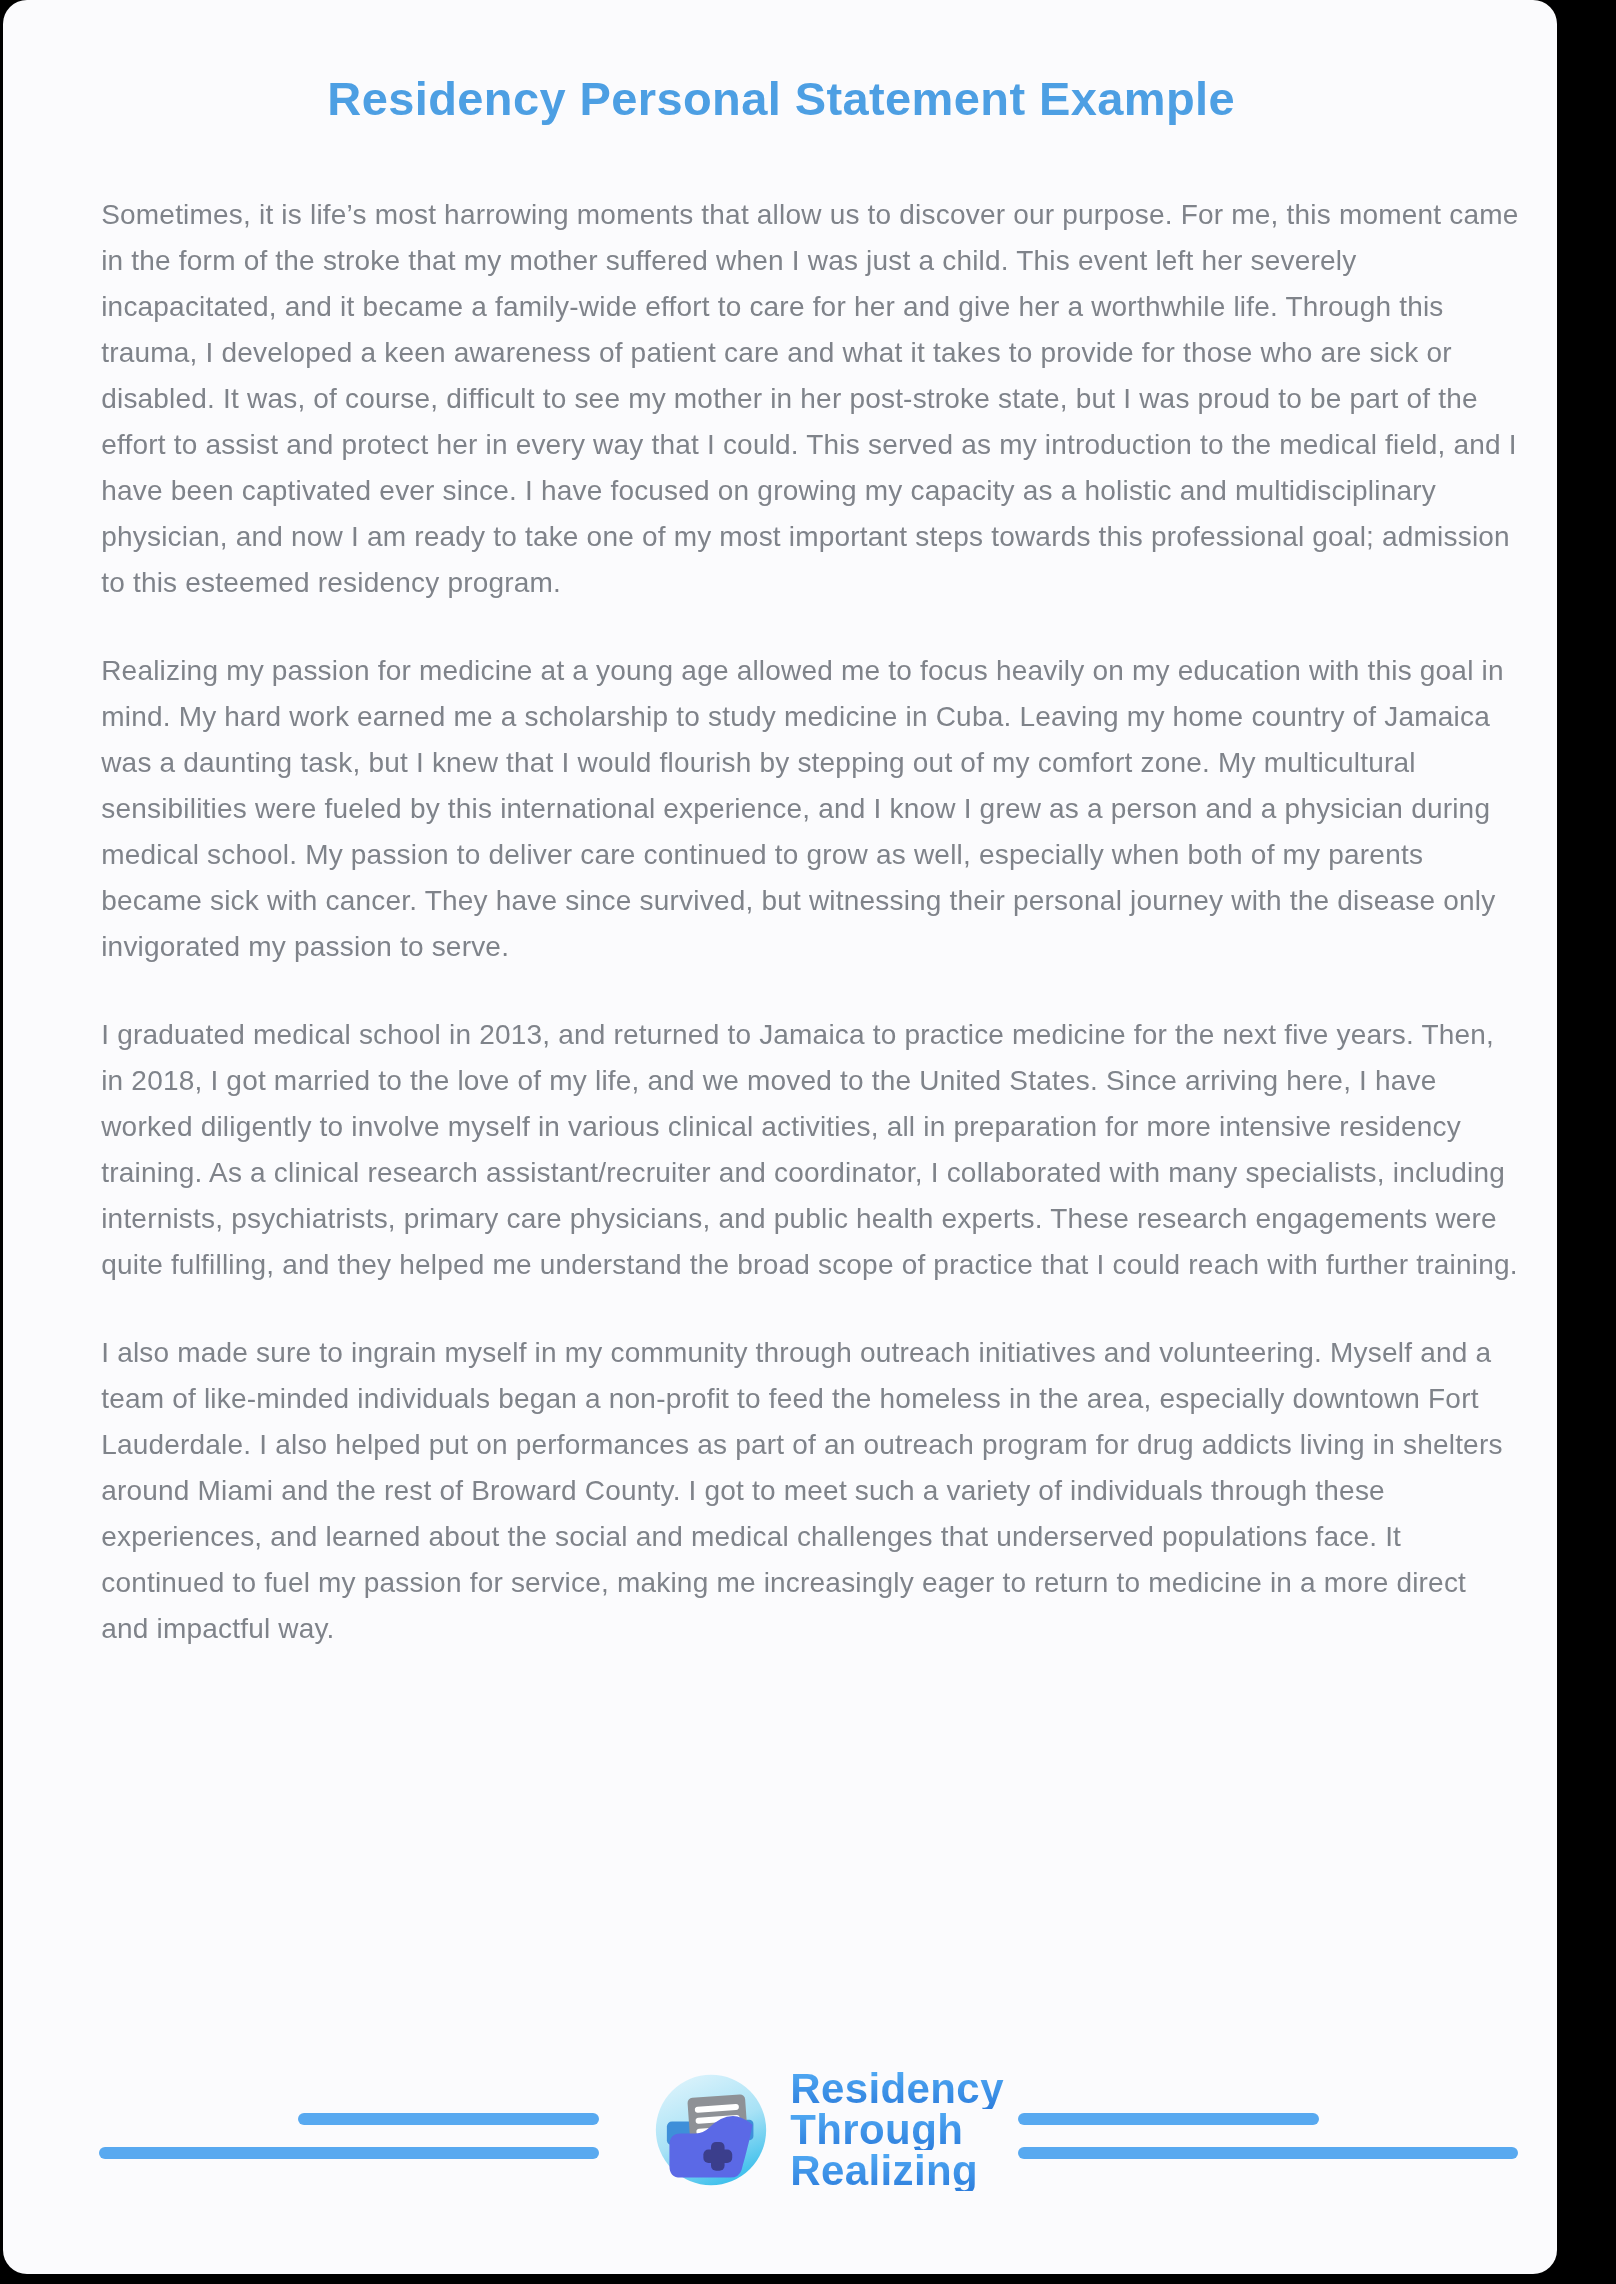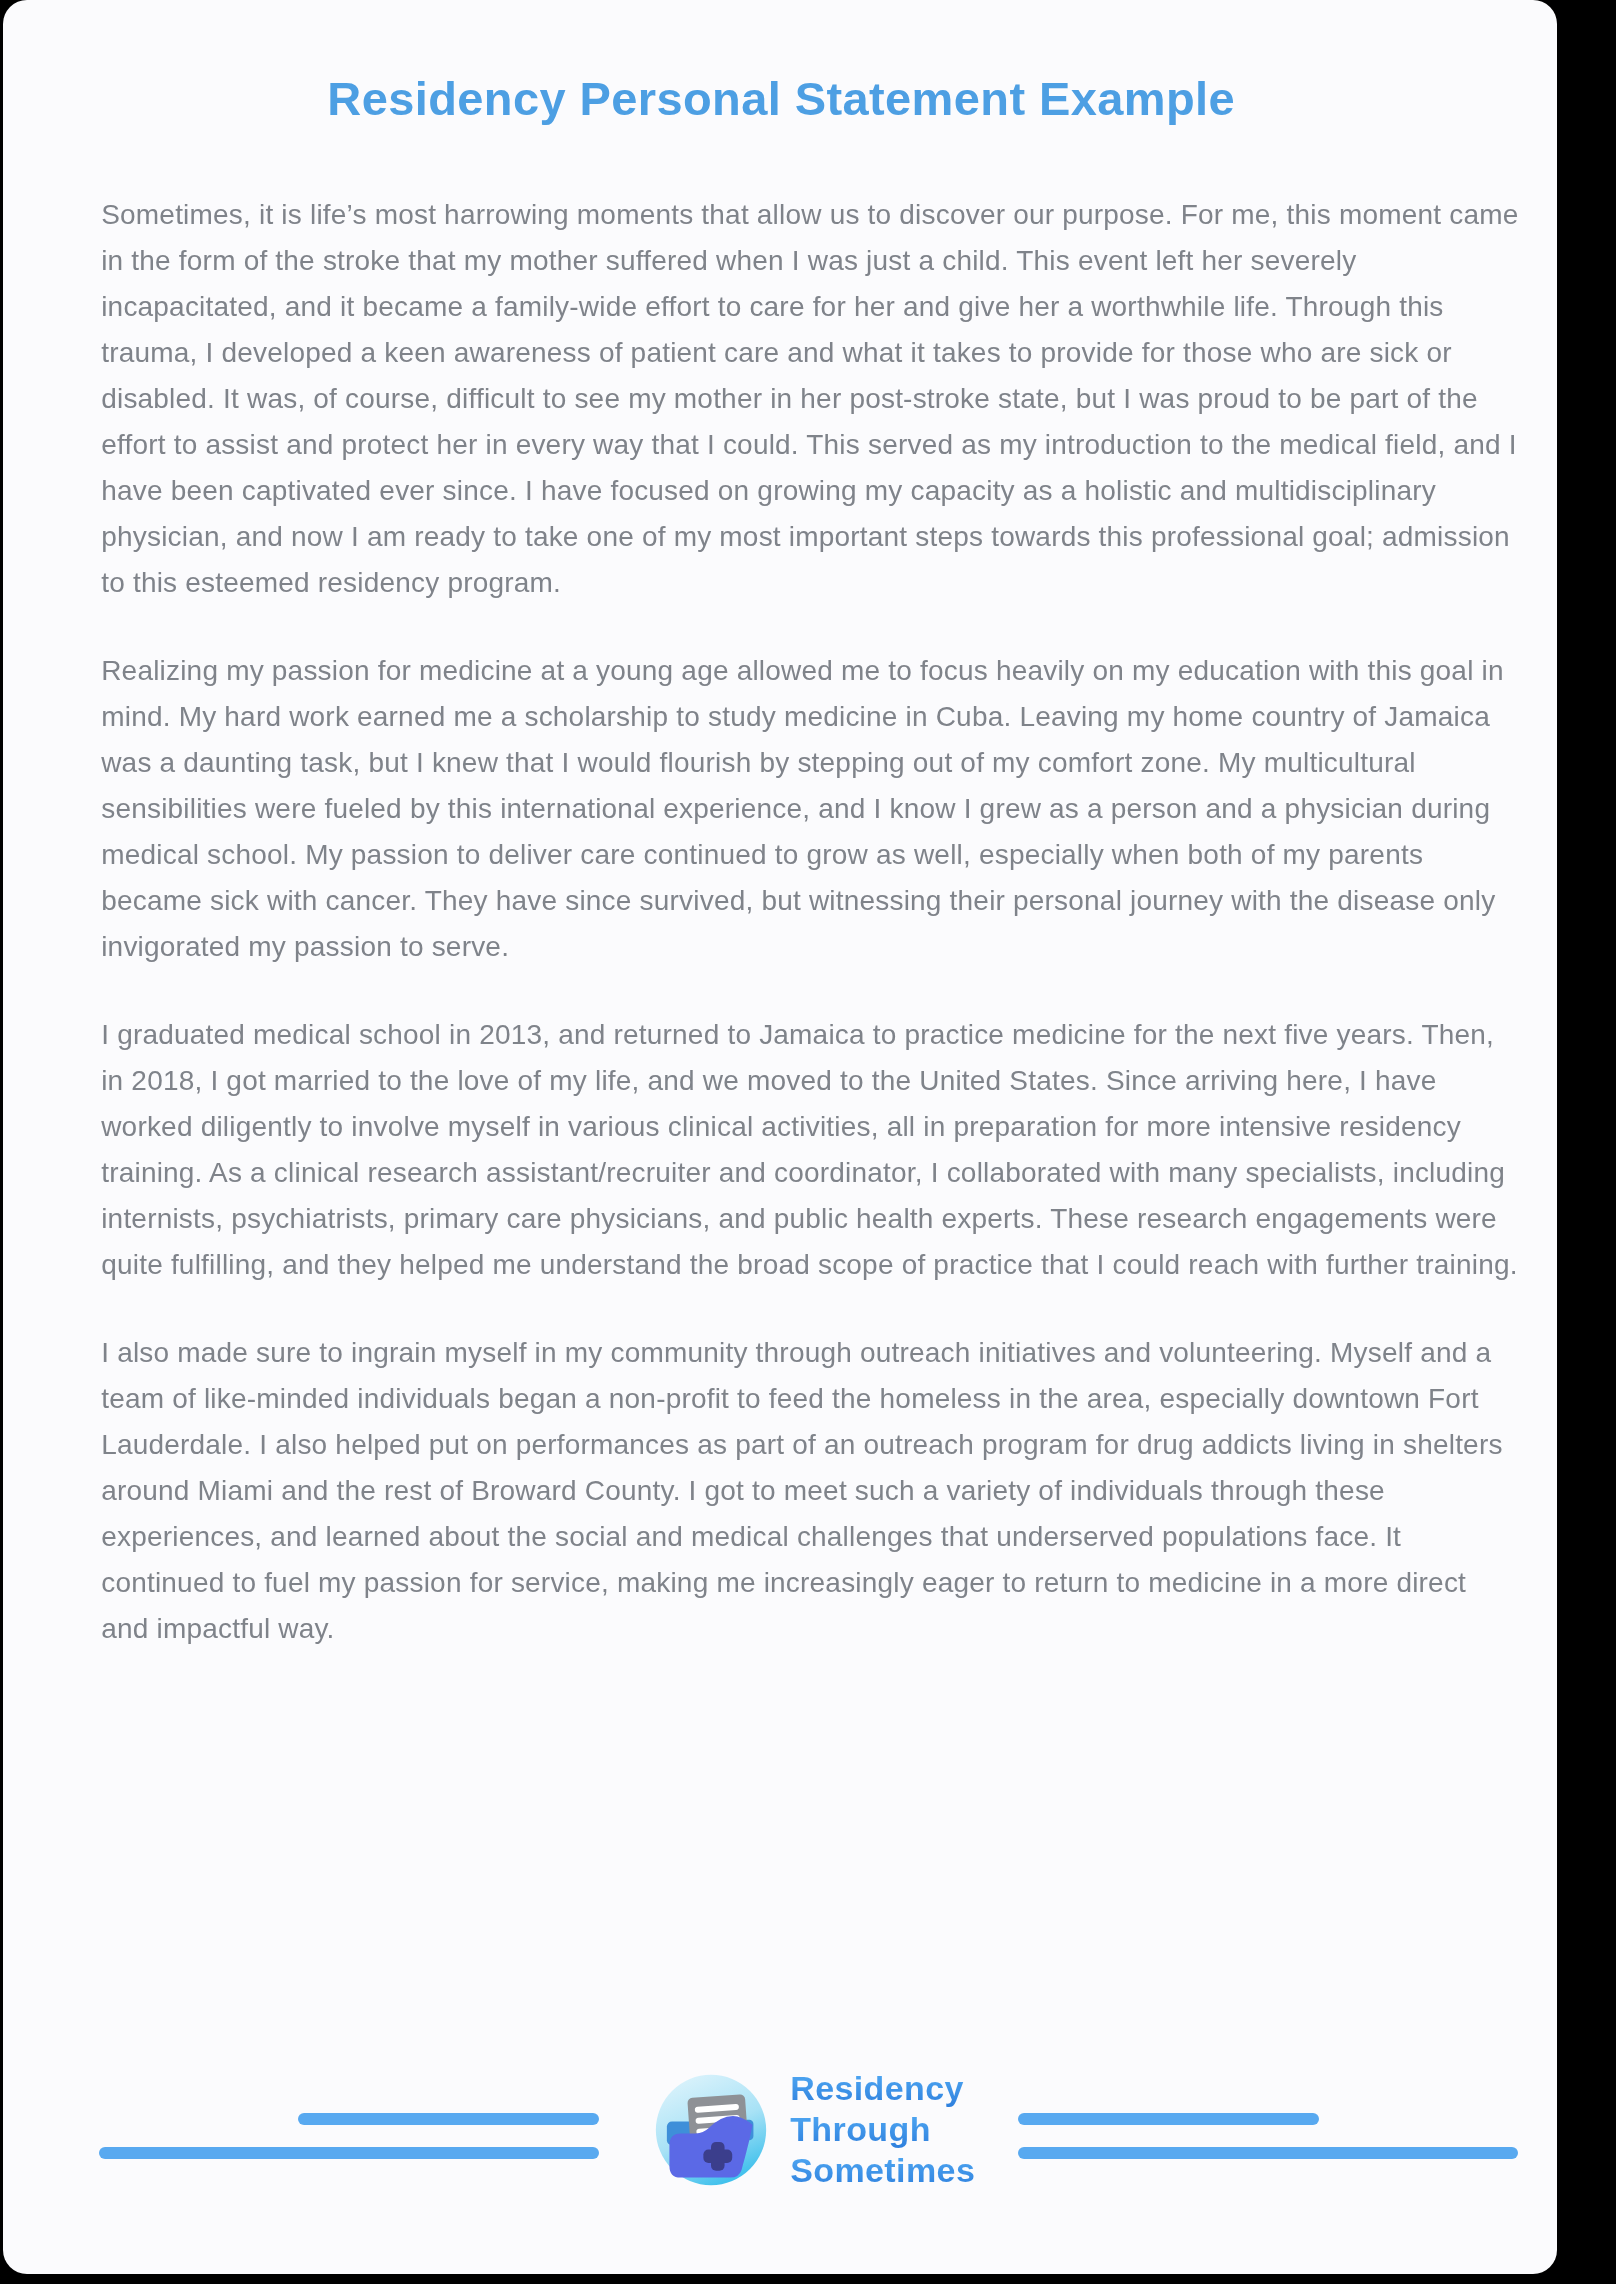--- a/index.html
+++ b/index.html
@@ -45,21 +45,21 @@
   .bar-left-top    { left: 295px; top: 2113px; width: 301px; }
   .bar-left-bottom { left: 96px; top: 2147px; width: 500px; }
   .bar-right-top   { left: 1015px; top: 2113px; width: 301px; }
   .bar-right-bottom{ left: 1015px; top: 2147px; width: 500px; }
   .logo-badge {
     position: absolute; left: 652px; top: 2074px;
     width: 112px; height: 112px;
   }
   .brand {
     position: absolute; left: 787px; top: 2068px;
-    font-size: 34px;
+    font-size: 42px;
     font-weight: 700;
     line-height: 41px;
     letter-spacing: 0.4px;
   }
   .brand-line {
     background: linear-gradient(180deg, #54adf5 0%, #2c7ddc 100%);
     -webkit-background-clip: text;
     background-clip: text;
     color: transparent;
   }
@@ -110,18 +110,18 @@
         <g fill="#3b3e8c">
           <rect x="66" y="80" width="16" height="34" rx="6"></rect>
           <rect x="57" y="89" width="34" height="16" rx="6"></rect>
         </g>
       </svg>
     </div>
 
     <div class="brand">
       <div class="brand-line">Residency</div>
       <div class="brand-line">Through</div>
-      <div class="brand-line">Sometimes</div>
+      <div class="brand-line">Realizing</div>
     </div>
 
   </div>
 </div>
 
 
 </body></html>

